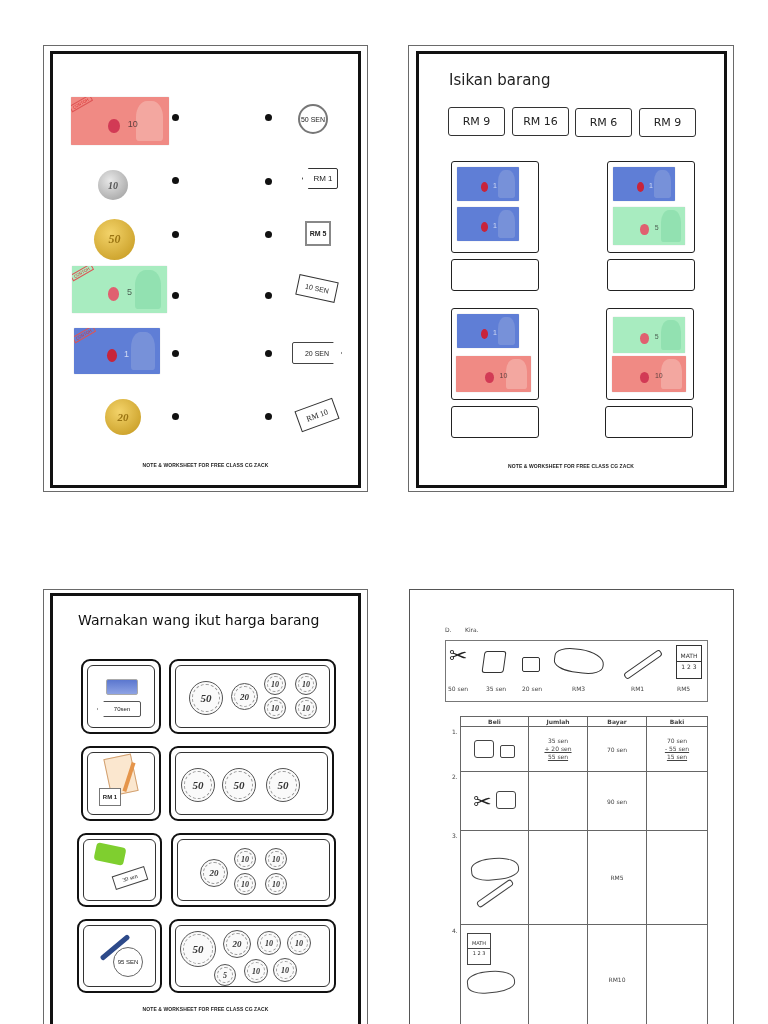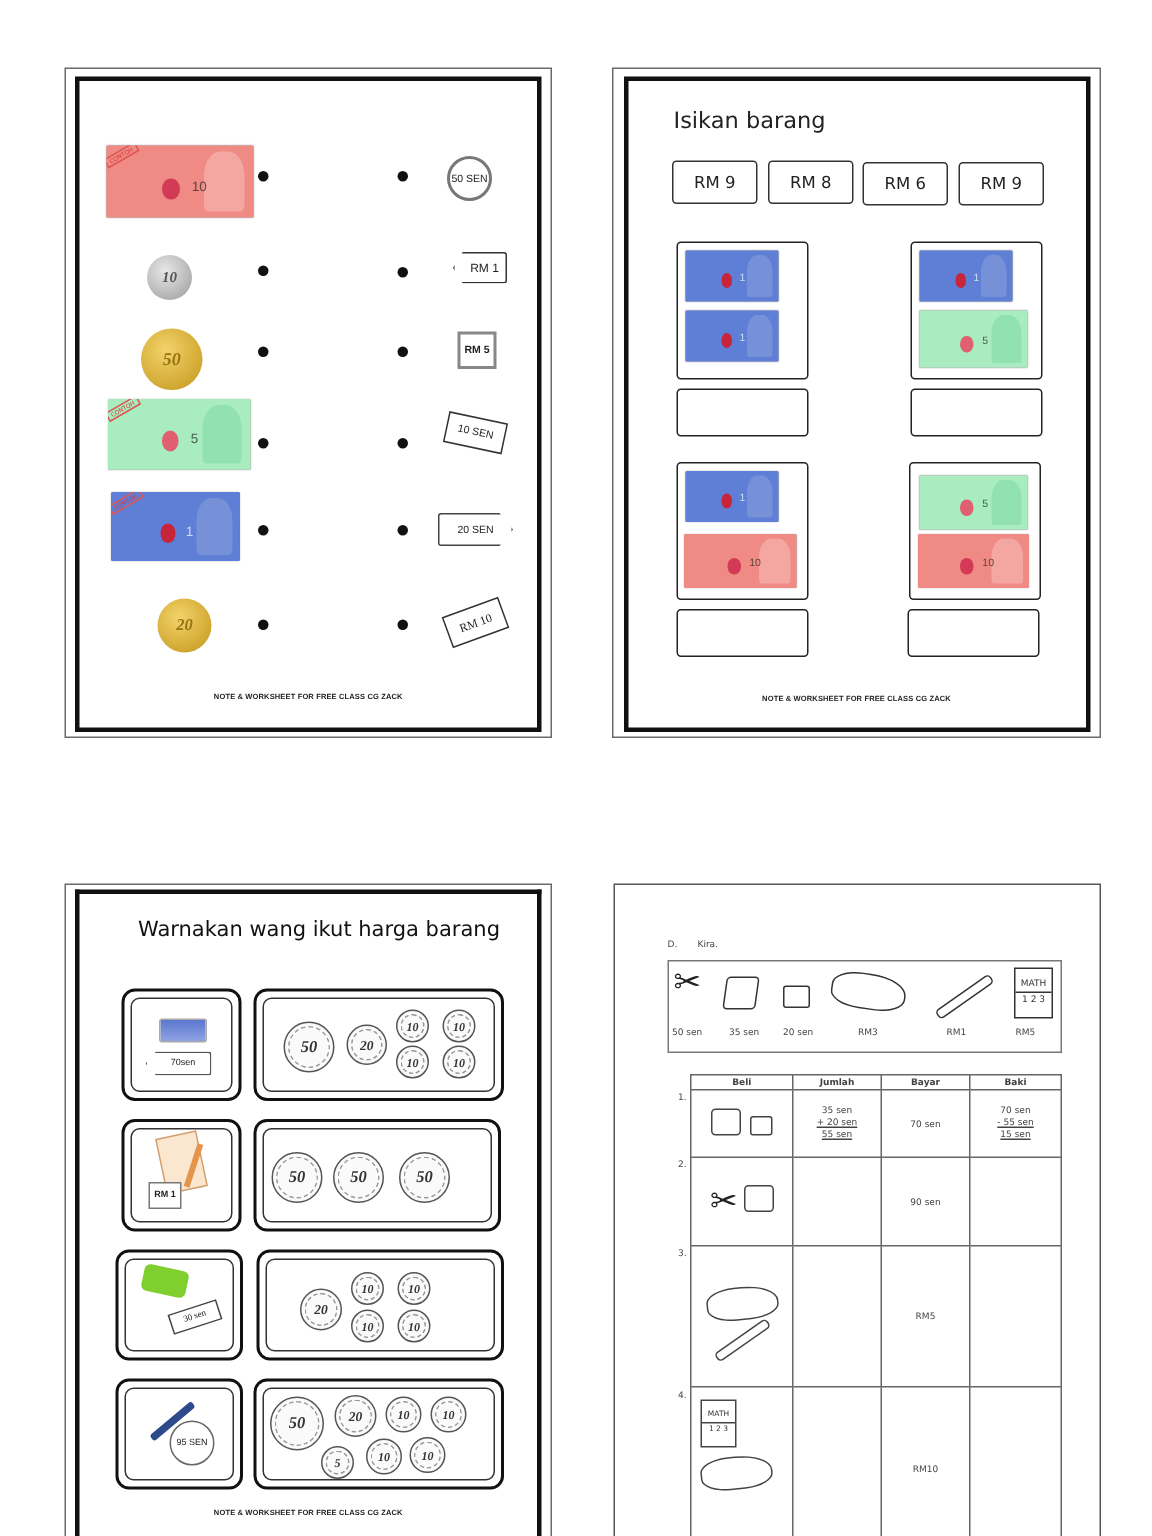--- a/index.html
+++ b/index.html
@@ -21,21 +21,21 @@
   .dot { position:absolute; width:7px; height:7px; border-radius:50%; background:#111; }
   .tag { position:absolute; font-family:"Liberation Sans", sans-serif; font-size:8px; color:#222; display:flex; align-items:center; justify-content:center; box-sizing:border-box; }
 
   
   .title2 { position:absolute; font-family:"DejaVu Sans", sans-serif; font-size:15px; color:#222; }
   .opt { position:absolute; border:1.5px solid #333; border-radius:3px; box-sizing:border-box; display:flex; align-items:center; justify-content:center;
          font-size:11px; font-family:"DejaVu Sans", sans-serif; color:#222; }
   .box { position:absolute; border:1.5px solid #222; border-radius:3px; box-sizing:border-box; }
 
   
-  .title3 { position:absolute; font-size:14px; color:#111; font-family:"DejaVu Sans", sans-serif;margin-left:14px; }
+  .title3 { position:absolute; font-size:14px; color:#111; font-family:"DejaVu Sans", sans-serif; }
   .rbox { position:absolute; border:2.5px solid #111; border-radius:9px; box-sizing:border-box; }
   .rbox .in { position:absolute; left:4px; top:4px; right:4px; bottom:4px; border:1px solid #333; border-radius:6px; }
   .scoin { position:absolute; border-radius:50%; border:1px solid #555; box-sizing:border-box; background:#fafafa;
            display:flex; align-items:center; justify-content:center; font-family:"Liberation Serif",serif; font-style:italic; font-weight:bold; color:#333; }
   .scoin::before { content:""; position:absolute; inset:2px; border-radius:50%; border:0.5px dashed #999; }
 
   
   .p4text { position:absolute; font-family:"DejaVu Sans", sans-serif; color:#444; }
   table.kira { position:absolute; border-collapse:collapse; font-family:"DejaVu Sans", sans-serif; font-size:6px; color:#444; }
   table.kira th, table.kira td { border:1px solid #666; text-align:center; vertical-align:middle; padding:0; }
@@ -113,21 +113,21 @@
 </div>
 
 <div class="page" style="left:408px;top:45px;width:326px;height:447px;">
   <div class="inner" style="left:7px;top:5px;width:311px;height:437px;"></div>
   <div class="title2" style="left:40px;top:25px;">Isikan barang</div>
 
   <div class="opt" style="left:39px;top:61px;width:57px;height:29px;">
       <span>RM 9</span>
     </div>
   <div class="opt" style="left:103px;top:61px;width:57px;height:29px;">
-      <span>RM 8</span>
+      <span>RM 16</span>
     </div>
   <div class="opt" style="left:166px;top:62px;width:57px;height:29px;">
       <span>RM 6</span>
     </div>
   <div class="opt" style="left:230px;top:62px;width:57px;height:29px;">
       <span>RM 9</span>
     </div>
 
   <div class="box" style="left:42px;top:115px;width:88px;height:92px;">
     <div class="note" style="left:5px;top:5px;width:62px;height:34px;background:#5f7ed6;">

